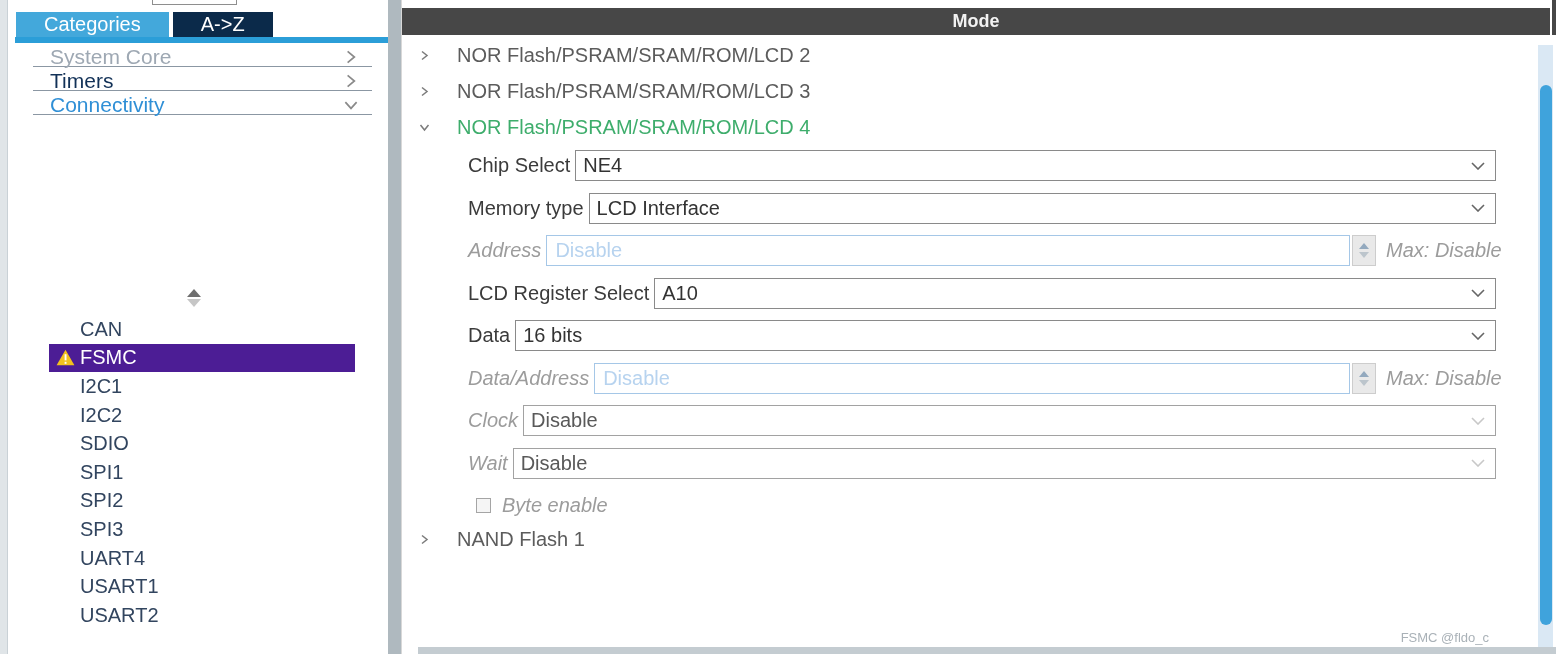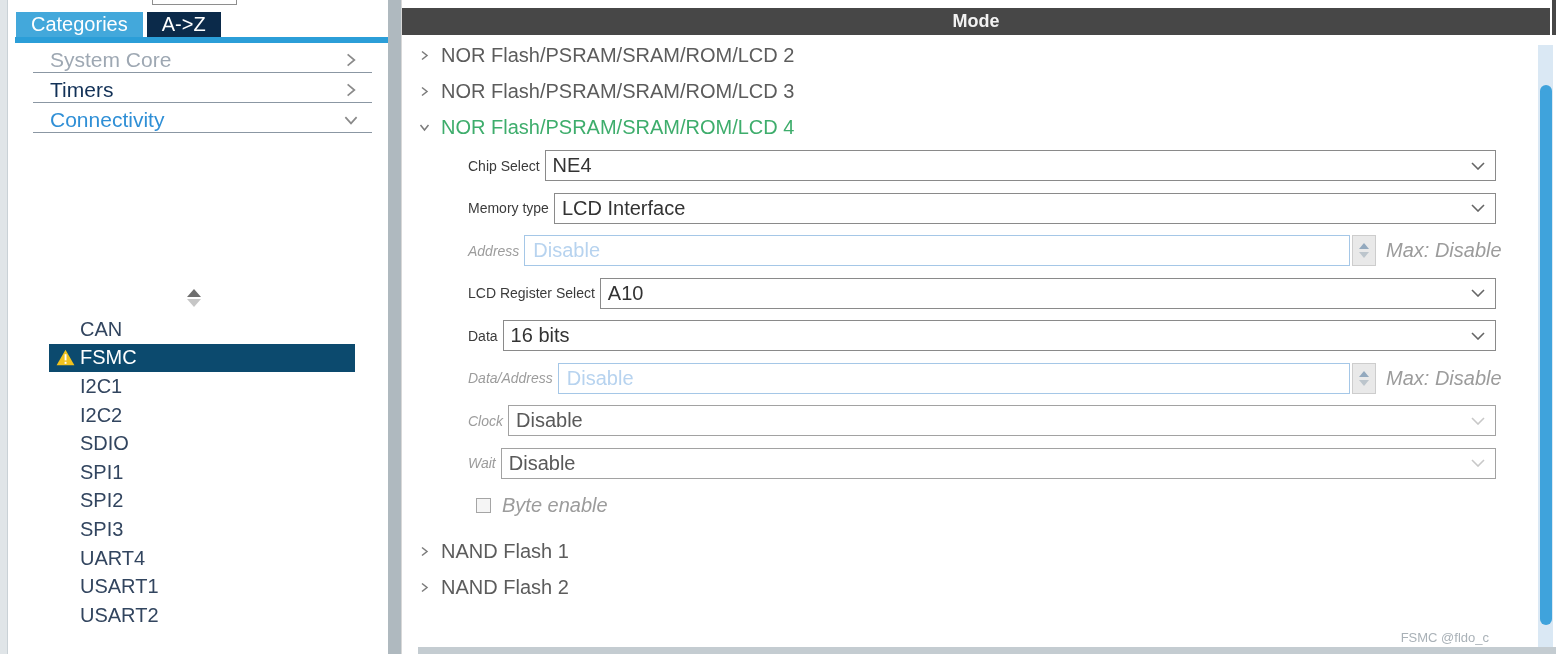--- a/index.html
+++ b/index.html
@@ -5,63 +5,63 @@
   * { box-sizing: border-box; margin: 0; padding: 0; }
   html,body { width:1556px; height:654px; overflow:hidden; }
   body { font-family:"Liberation Sans", sans-serif; background:#fff; position:relative; }
 
   
   .sidebar { position:absolute; left:0; top:0; width:388px; height:654px; background:#fff; }
   .left-strip { position:absolute; left:0; top:0; width:8px; height:654px; background:#E0E5E8; border-right:1px solid #C9D1D6; }
   .search-remnant { position:absolute; left:152px; top:-4px; width:85px; height:9px; background:#fff; border:1px solid #8E8E8E; }
 
   .tabbar { position:absolute; left:16px; top:12px; height:25px; display:flex; gap:4px; }
-  .tab { display:flex; align-items:center; color:#fff; font-size:20px; padding:0 15px; white-space:nowrap;text-align:center; }
+  .tab { display:flex; align-items:center; color:#fff; font-size:20px; padding:0 28px; white-space:nowrap;text-align:center; }
   .tab-categories { background:#43A8DB; }
   .tab-az { background:#0B2A4A; }
   .tab-underline { position:absolute; left:15px; top:37px; width:373px; height:6px; background:#2B9ED8; }
 
   .cats { position:absolute; left:33px; top:43px; width:339px; }
-  .cat-row { height:30px; padding-top:4px; display:flex; align-items:center; justify-content:space-between;
+  .cat-row { height:24px; padding-top:4px; display:flex; align-items:center; justify-content:space-between;
              border-bottom:1px solid #8B97A3; cursor:default; }
   .cat-label { font-size:21px; padding-left:17px; }
   .cat-0 .cat-label { color:#9EA8B3; }
   .cat-1 .cat-label, .cat-2 .cat-label { color:#123157; }
   .cat-3 .cat-label { color:#2F8FD6; }
   .cat-chevron { margin-right:12px; color:#8A8A8A; display:flex; }
 
   .periph-sort { position:absolute; left:0; top:282px; width:388px; height:32px; display:flex;
                  flex-direction:column; align-items:center; justify-content:center; gap:2px; }
   .tri-up   { width:0; height:0; border-left:7px solid transparent; border-right:7px solid transparent; border-bottom:8px solid #6E6E6E; }
   .tri-down { width:0; height:0; border-left:7px solid transparent; border-right:7px solid transparent; border-top:8px solid #C6C6C6; }
 
   .periphs { position:absolute; left:49px; top:315px; width:306px; }
   .periph { height:28.6px; display:flex; align-items:center; padding-left:31px; font-size:20px; color:#32455F; position:relative; }
-  .periph.selected { background:#0c4a6e; color:#fff; }
+  .periph.selected { background:#4c1d95; color:#fff; }
   .warn-icon { position:absolute; left:7px; top:5px; display:flex; }
 
   
   .v-divider { position:absolute; left:388px; top:0; width:13px; height:654px; background:#AFB9BF; }
 
   
   .panel { position:absolute; left:401px; top:0; width:1155px; height:654px; background:#fff; border-left:1px solid #D8D8D8; }
   .mode-bar { position:absolute; left:0; top:8px; width:1148px; height:27px; background:#474747;
               display:flex; align-items:center; justify-content:center; }
   .mode-title { color:#F2F2F2; font-size:18px; font-weight:700; }
   .top-right-sliver { position:absolute; right:0; top:0; width:4px; height:35px; background:#474747; }
 
   .content { position:absolute; left:0; top:35px; width:1100px; padding-top:2px; }
-  .tree-row { height:36px; display:flex; align-items:center; padding-left:16px; gap:10px; font-size:20px; color:#5C5C5C; }
+  .tree-row { height:36px; display:flex; align-items:center; padding-left:16px; gap:26px; font-size:20px; color:#5C5C5C; }
   .tree-row .tchev { color:#7B7B7B; display:flex; }
   .tree-row.expanded .tree-label { color:#3EAD6C; }
 
   .form { margin-left:66px; margin-top:5px; width:1028px; }
   .frow { display:flex; align-items:center; height:31px; margin-bottom:11.5px; }
-  .form > div:last-child { margin-bottom:12px; }
-  .flabel { font-size:14px; color:#3B3B3B; margin-right:5px; white-space:nowrap; }
+  .form > div:last-child { margin-bottom:0; }
+  .flabel { font-size:20px; color:#3B3B3B; margin-right:5px; white-space:nowrap; }
   .frow.disabled .flabel { color:#9C9C9C; font-style:italic; }
 
   .fselect { flex:1; height:31px; border:1px solid #8A8A8A; background:#fff; display:flex; align-items:center;
              justify-content:space-between; padding:0 10px 0 7px; font-size:20px; color:#333; }
   .fselect .sel-chevron { color:#666; display:flex; }
   .frow.disabled .fselect { border-color:#A2A2A2; color:#595959; }
   .frow.disabled .fselect .sel-chevron { color:#C8C8C8; }
 
   .ftext { flex:1; height:31px; border:1px solid #A5C7E7; background:#fff; display:flex; align-items:center;
            padding-left:8px; font-size:20px; color:#B7D3EF; }
@@ -293,28 +293,20 @@
     </div>
 
     <div class="tree-row">
       <span class="tchev">
         <svg width="13" height="13" viewBox="0 0 13 13">
             <path d="M4 2.5 L9 6.5 L4 10.5" fill="none" stroke="currentColor" stroke-width="1.5"></path>
           </svg>
       </span>
       <span class="tree-label">NAND Flash 1</span>
     </div>
-    <div class="tree-row">
-      <span class="tchev">
-        <svg width="13" height="13" viewBox="0 0 13 13">
-            <path d="M4 2.5 L9 6.5 L4 10.5" fill="none" stroke="currentColor" stroke-width="1.5"></path>
-          </svg>
-      </span>
-      <span class="tree-label">NAND Flash 2</span>
-    </div>
 
   </div>
 
   <div class="scroll-track">
     <div class="scroll-thumb"></div>
   </div>
 
   <div class="bottom-strip"></div>
   <div class="watermark">FSMC @fldo_c</div>
 </div>

